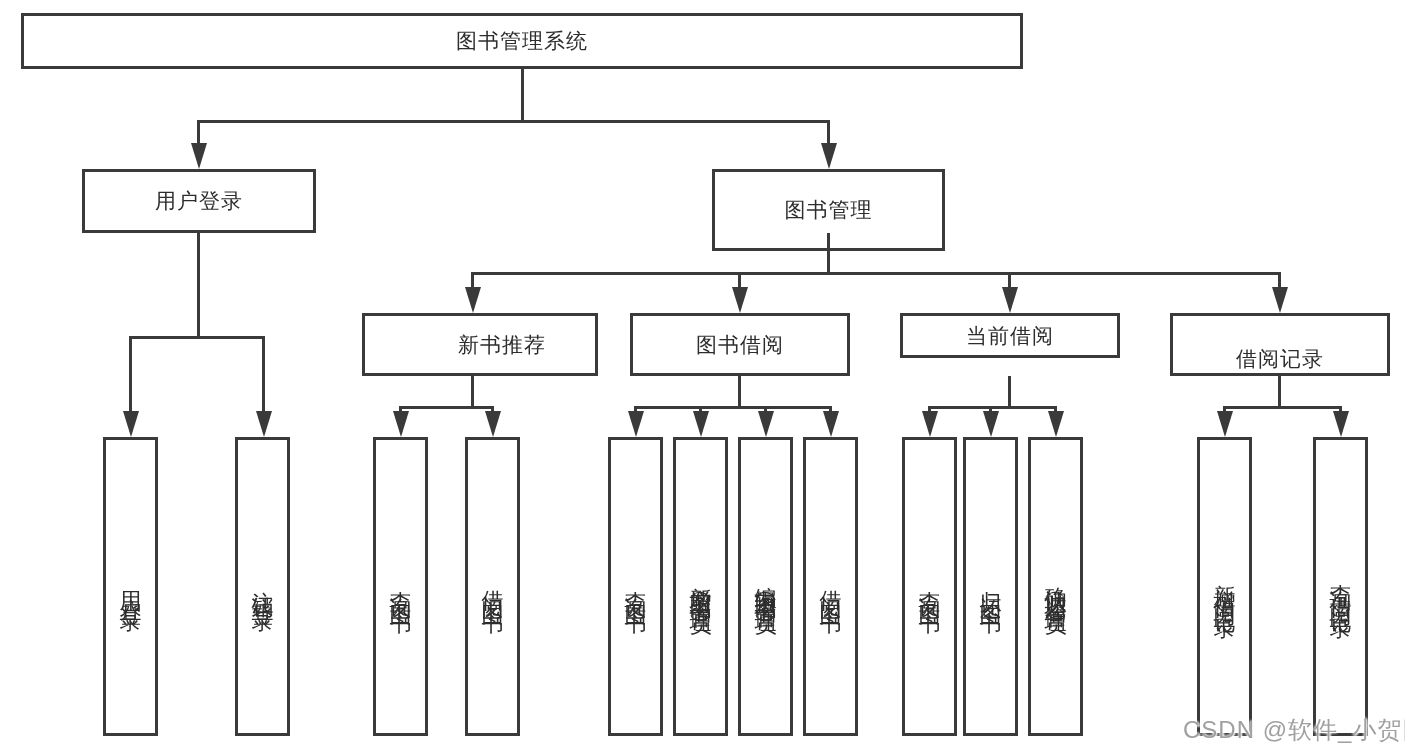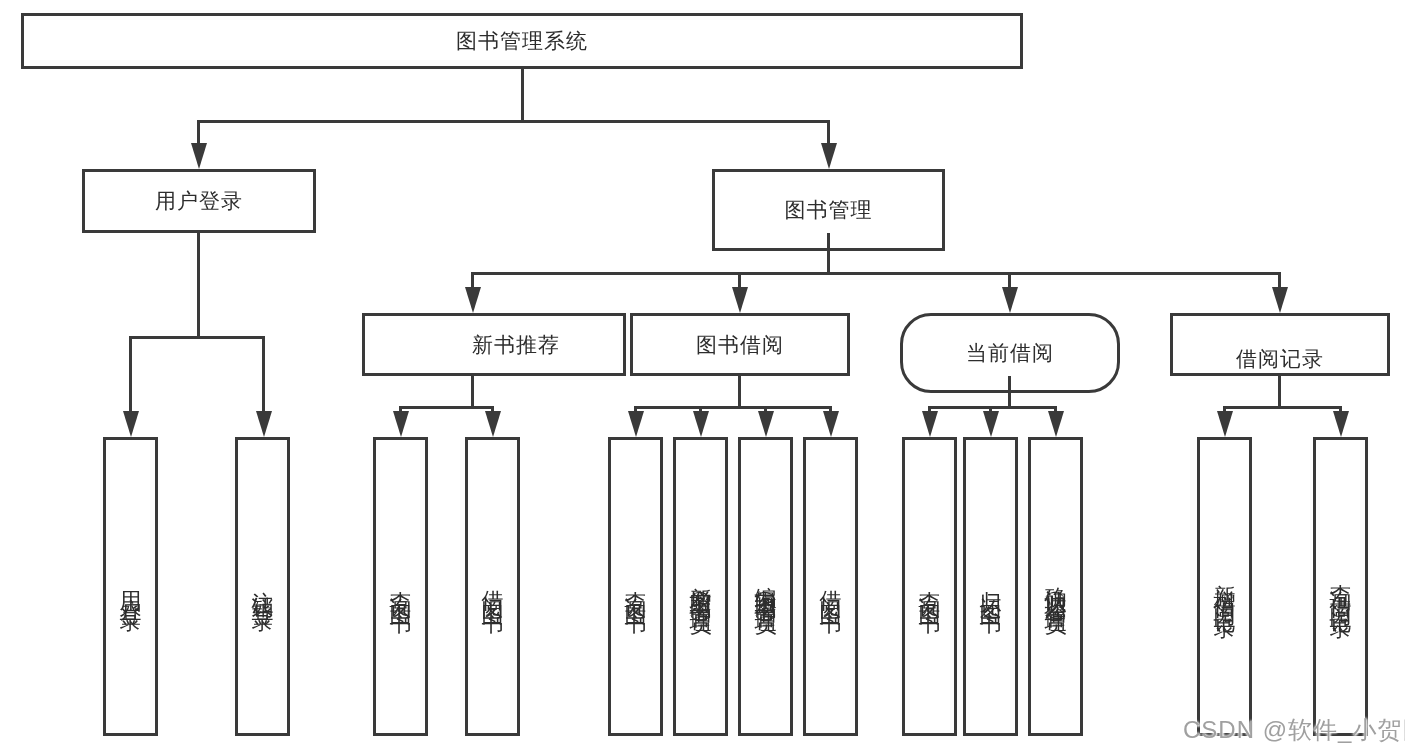--- a/index.html
+++ b/index.html
@@ -97,27 +97,27 @@
   <div class="hline" style="left:471px;top:272px;width:810px;"></div>
   <div class="vline" style="left:471px;top:272px;height:17px;"></div>
   <div class="arrow" style="left:465px;top:287px;"></div>
   <div class="vline" style="left:738px;top:272px;height:17px;"></div>
   <div class="arrow" style="left:732px;top:287px;"></div>
   <div class="vline" style="left:1008px;top:272px;height:17px;"></div>
   <div class="arrow" style="left:1002px;top:287px;"></div>
   <div class="vline" style="left:1278px;top:272px;height:17px;"></div>
   <div class="arrow" style="left:1272px;top:287px;"></div>
 
-  <div class="node" style="left:362px;top:313px;width:264px;height:63px;padding-left:44px;">
+  <div class="node" style="left:362px;top:313px;width:236px;height:63px;padding-left:44px;">
     <span>新书推荐</span>
   </div>
   <div class="node" style="left:630px;top:313px;width:220px;height:63px;align-items:center;">
     <span>图书借阅</span>
   </div>
-  <div class="node" style="left:900px;top:313px;width:220px;height:80px;border-radius:31px;">
+  <div class="node" style="left:900px;top:313px;width:220px;height:45px;">
     <span>当前借阅</span>
   </div>
   <div class="node" style="left:1170px;top:313px;width:220px;height:63px;align-items:flex-end;">
     <span>借阅记录</span>
   </div>
 
   <div class="vline" style="left:471px;top:376px;height:30px;"></div>
   <div class="hline" style="left:399px;top:406px;width:95px;"></div>
   <div class="vline" style="left:399px;top:406px;height:7px;"></div>
   <div class="arrow" style="left:393px;top:411px;"></div>

